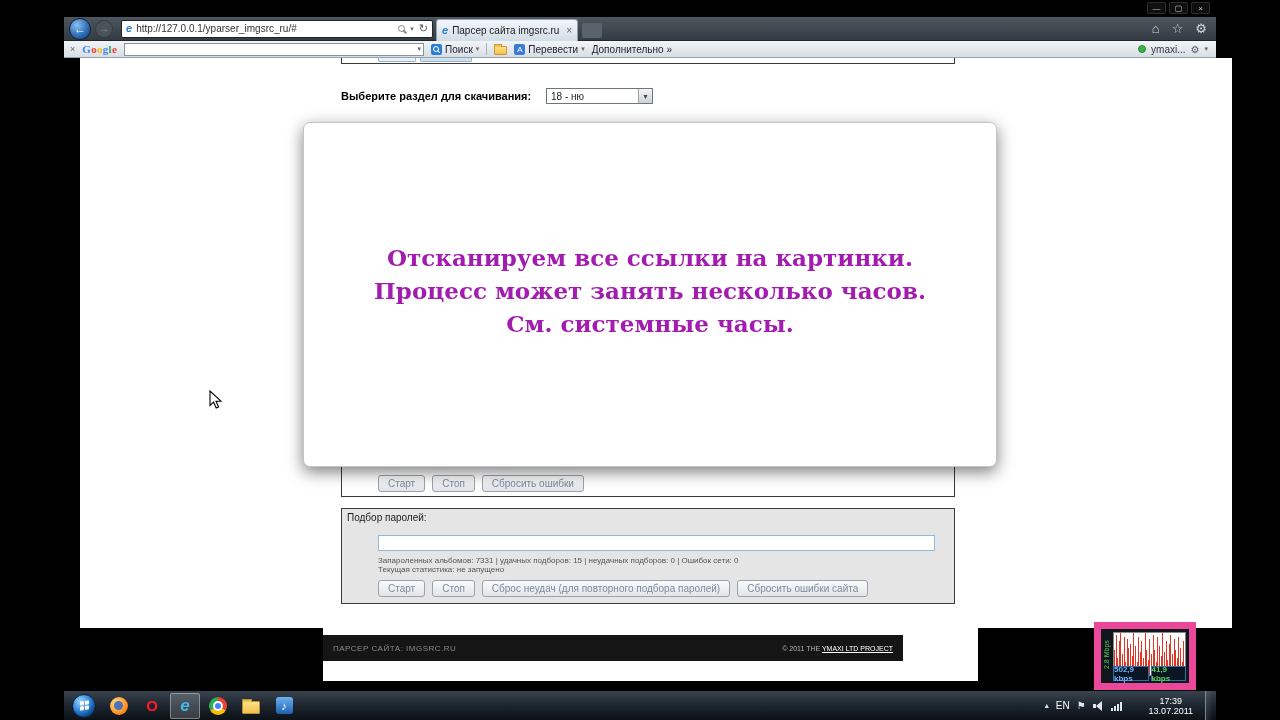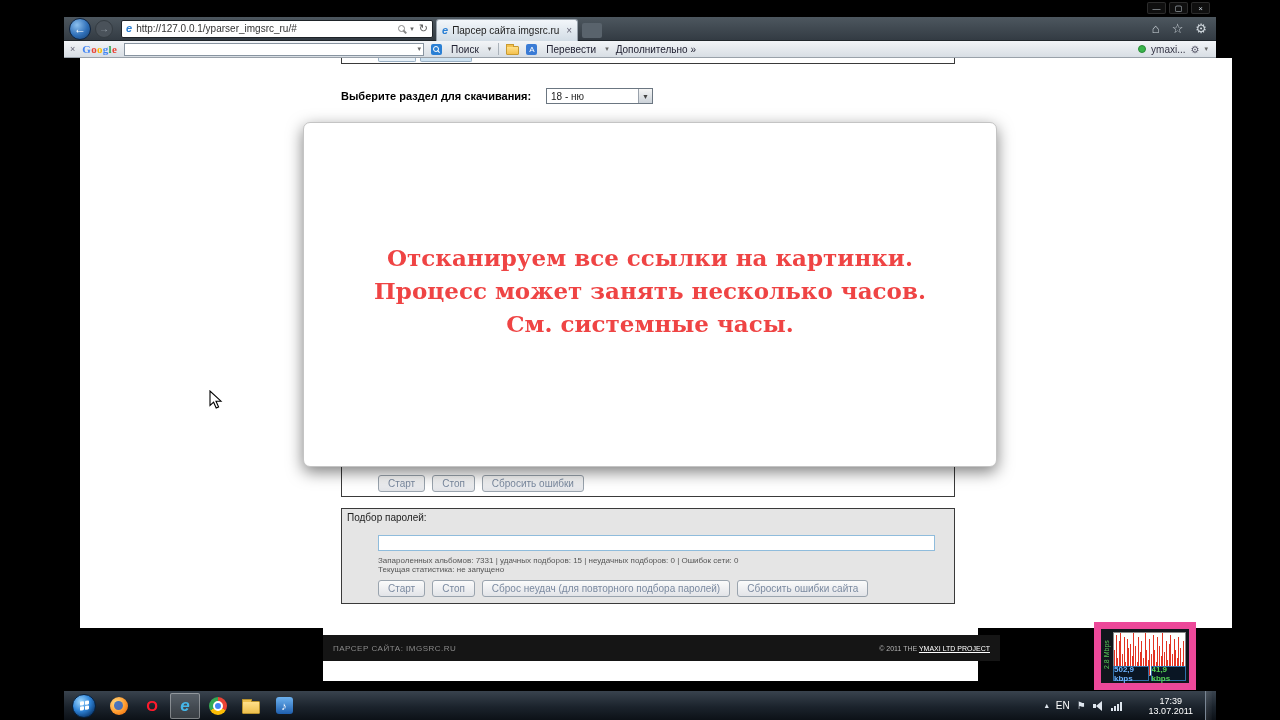--- a/index.html
+++ b/index.html
@@ -40,21 +40,21 @@
   .nav-right{margin-left:auto;display:flex;gap:12px;color:#cfd6dc;font-size:13px;align-items:center;padding-right:4px}
 
   
   .gtoolbar{position:absolute;top:41px;left:0;width:100%;height:17px;
             background:linear-gradient(#f2f4f7,#d8dee4);border-bottom:1px solid #99a1a9;
             display:flex;align-items:center;gap:7px;padding:0 6px;font-size:10px;color:#334}
   .gt-close{color:#667;font-size:9px}
   .glogo{font-weight:bold;font-size:11px;font-family:"Liberation Serif",serif;letter-spacing:.3px}
   .gt-input{width:300px;height:13px;background:#fff;border:1px solid #8894a0;display:flex;align-items:center;padding:0 2px}
   .gt-input input{flex:1;border:none;outline:none;font-size:9px;height:11px;font-family:inherit}
-  .gt-btn{display:flex;align-items:center;gap:9px;color:#223}
+  .gt-btn{display:flex;align-items:center;gap:3px;color:#223}
   .gt-search-icon{width:11px;height:11px;background:var(--accent-blue,#2a7fd4);border-radius:2px;position:relative}
   .gt-search-icon::after{content:"";position:absolute;left:2px;top:2px;width:4px;height:4px;border:1.2px solid #fff;border-radius:50%}
   .gt-search-icon::before{content:"";position:absolute;right:2px;bottom:2px;width:3px;height:1.2px;background:#fff;transform:rotate(45deg)}
   .sep{width:1px;height:12px;background:#aab2ba}
   .folder-mini{width:13px;height:9px;background:linear-gradient(#ffe08a,#f4c14f);border:1px solid #c89a30;border-radius:1px;position:relative;margin-top:2px}
   .folder-mini::before{content:"";position:absolute;top:-3px;left:-1px;width:6px;height:2px;background:#f4c14f;border:1px solid #c89a30;border-bottom:none}
   .translate-icon{width:11px;height:11px;background:#3a7bd5;color:#fff;font-size:8px;display:flex;align-items:center;justify-content:center;border-radius:2px}
   .gt-right{margin-left:auto;display:flex;align-items:center;gap:5px;padding-right:2px}
   .green-dot{width:8px;height:8px;border-radius:50%;background:#39b54a;border:1px solid #2a8a38}
   .wrench{font-size:10px;color:#556}
@@ -75,31 +75,31 @@
 
   .scan-box{position:absolute;left:261px;top:355px;width:614px;height:84px;border:1px solid #3a3a3a;background:#fff}
   .scan-buttons{position:absolute;left:36px;bottom:4px;display:flex;gap:7px}
   .btn{height:17px;padding:0 9px;font-size:10px;color:#7b8aa0;white-space:nowrap;
        background:linear-gradient(#fbfbfb,#e2e4e8);border:1px solid #9aa4ae;border-radius:3px;
        display:flex;align-items:center;justify-content:center}
 
   .overlay{position:absolute;left:223px;top:64px;width:694px;height:345px;background:#fff;
            border:1px solid #c4c4c4;border-radius:7px;box-shadow:0 5px 16px rgba(0,0,0,.5);z-index:5}
   .overlay-text{margin-top:118px;text-align:center;font-family:"DejaVu Serif","Liberation Serif",serif;
-                font-weight:bold;font-size:23px;line-height:33px;color:#ef4444}
+                font-weight:bold;font-size:23px;line-height:33px;color:#a21caf}
 
   .pw-box{position:absolute;left:261px;top:450px;width:614px;height:96px;border:1px solid #3a3a3a;background:#e5e5e5}
   .pw-title{position:absolute;left:5px;top:3px;font-size:10px;color:#222}
   .pw-input{position:absolute;left:36px;top:26px;width:557px;height:16px;border:1px solid #8fbcdc;background:#fff;
             font-size:10px;padding:0 3px;outline:none;font-family:inherit}
   .pw-stats{position:absolute;left:36px;font-size:8px;color:#555;white-space:nowrap}
   .s1{top:47px}.s2{top:56px}
   .pw-buttons{position:absolute;left:36px;top:71px;display:flex;gap:7px}
 
-  .site-footer{position:absolute;left:243px;top:577px;width:677px;height:26px;background:#151515;
+  .site-footer{position:absolute;left:243px;top:577px;width:580px;height:26px;background:#151515;
                display:flex;align-items:center;justify-content:space-between;padding:0 10px;z-index:2}
   .footer-left{font-size:8px;color:#8a8a8a;letter-spacing:.5px}
   .footer-right{font-size:7px;color:#b5b5b5}
   .footer-link{color:#fff;text-decoration:underline}
 
   
   .gadget{position:absolute;left:1094px;top:622px;width:102px;height:68px;background:#11161c;border:7px solid #ec4899;z-index:9}
   .g-scale{position:absolute;left:1px;top:4px;height:44px;writing-mode:vertical-rl;transform:rotate(180deg);
            font-size:7px;color:#58c858;text-align:center;line-height:10px}
   .g-graph{position:absolute;left:12px;top:3px;right:3px;height:44px;background:#fff;border:1px solid #888;

